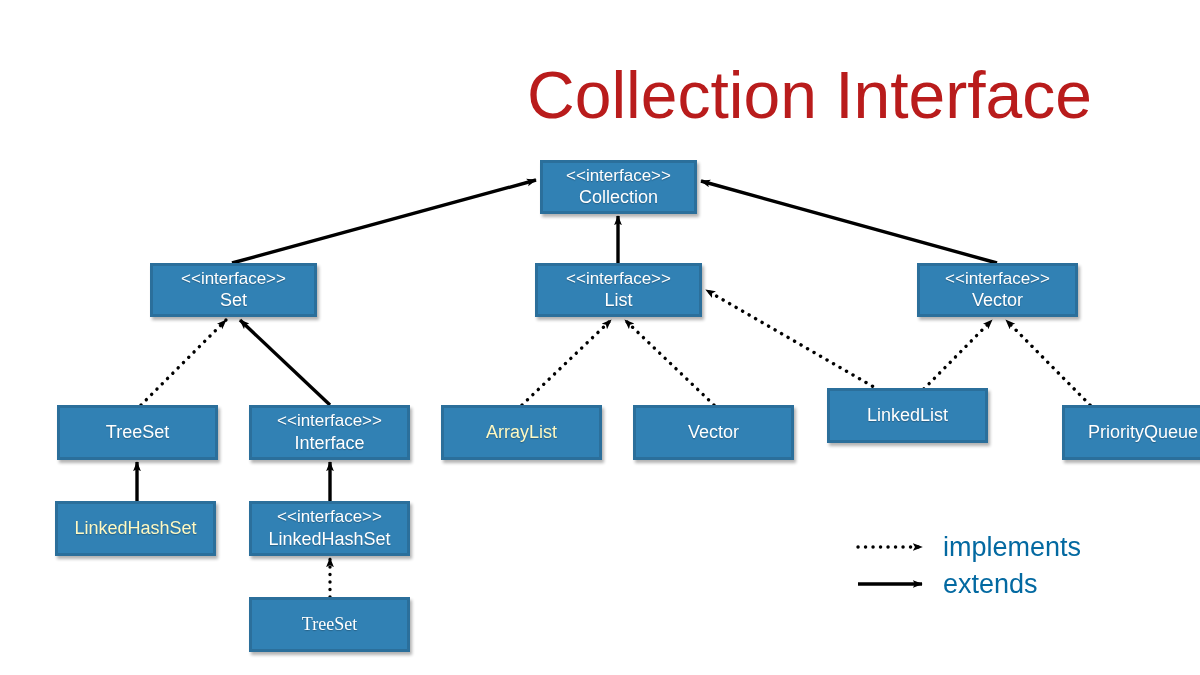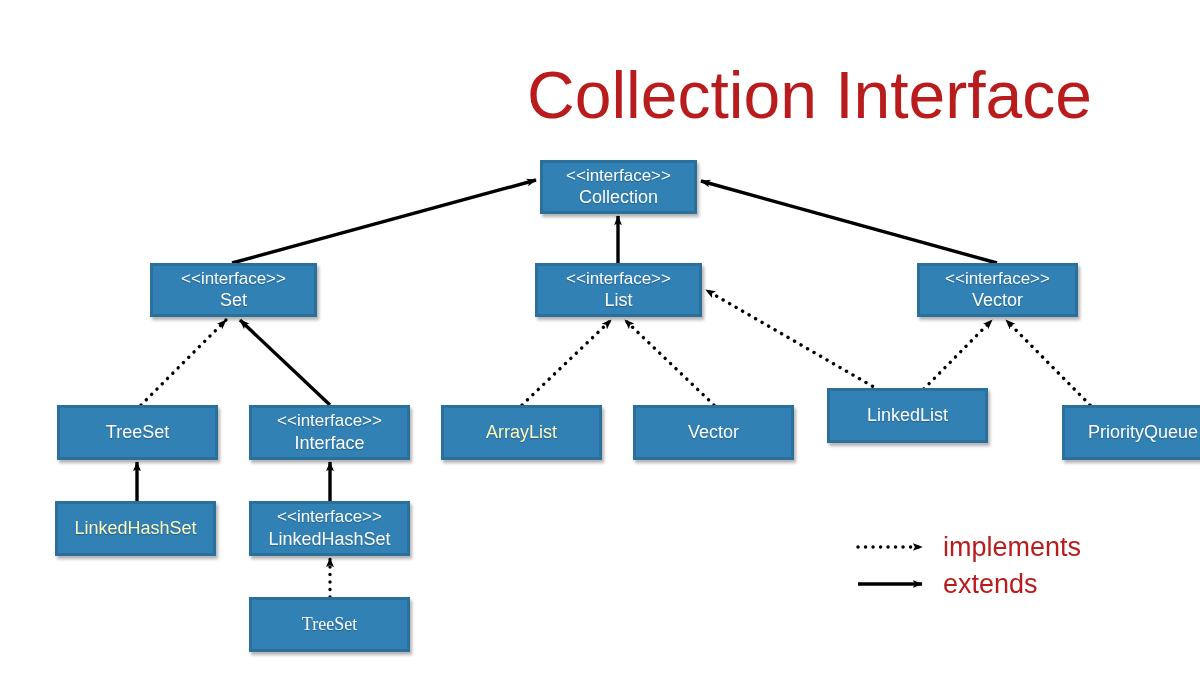--- a/index.html
+++ b/index.html
@@ -56,21 +56,21 @@
     display: block;
     font-size: 17px;
   }
   .node .nodename {
     display: block;
     font-size: 18px;
   }
   .legend-label {
     position: absolute;
     font-size: 27px;
-    color: #b91c1c;
+    color: #0369a1;
     white-space: nowrap;
   }
 </style>
 </head>
 <body>
 
 <div id="canvas">
 
   <div id="title">Collection Interface</div>
 

